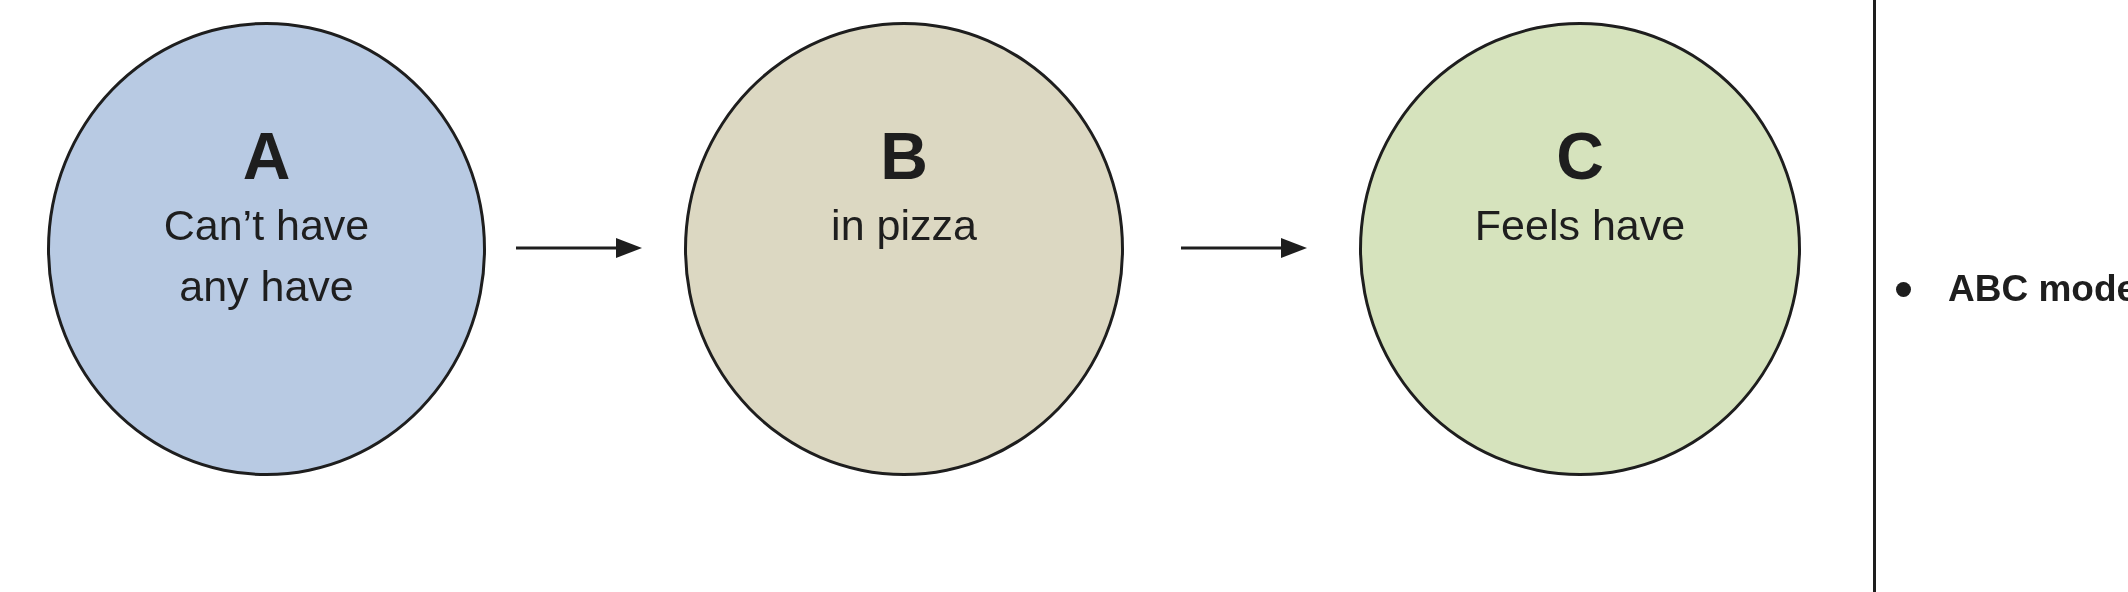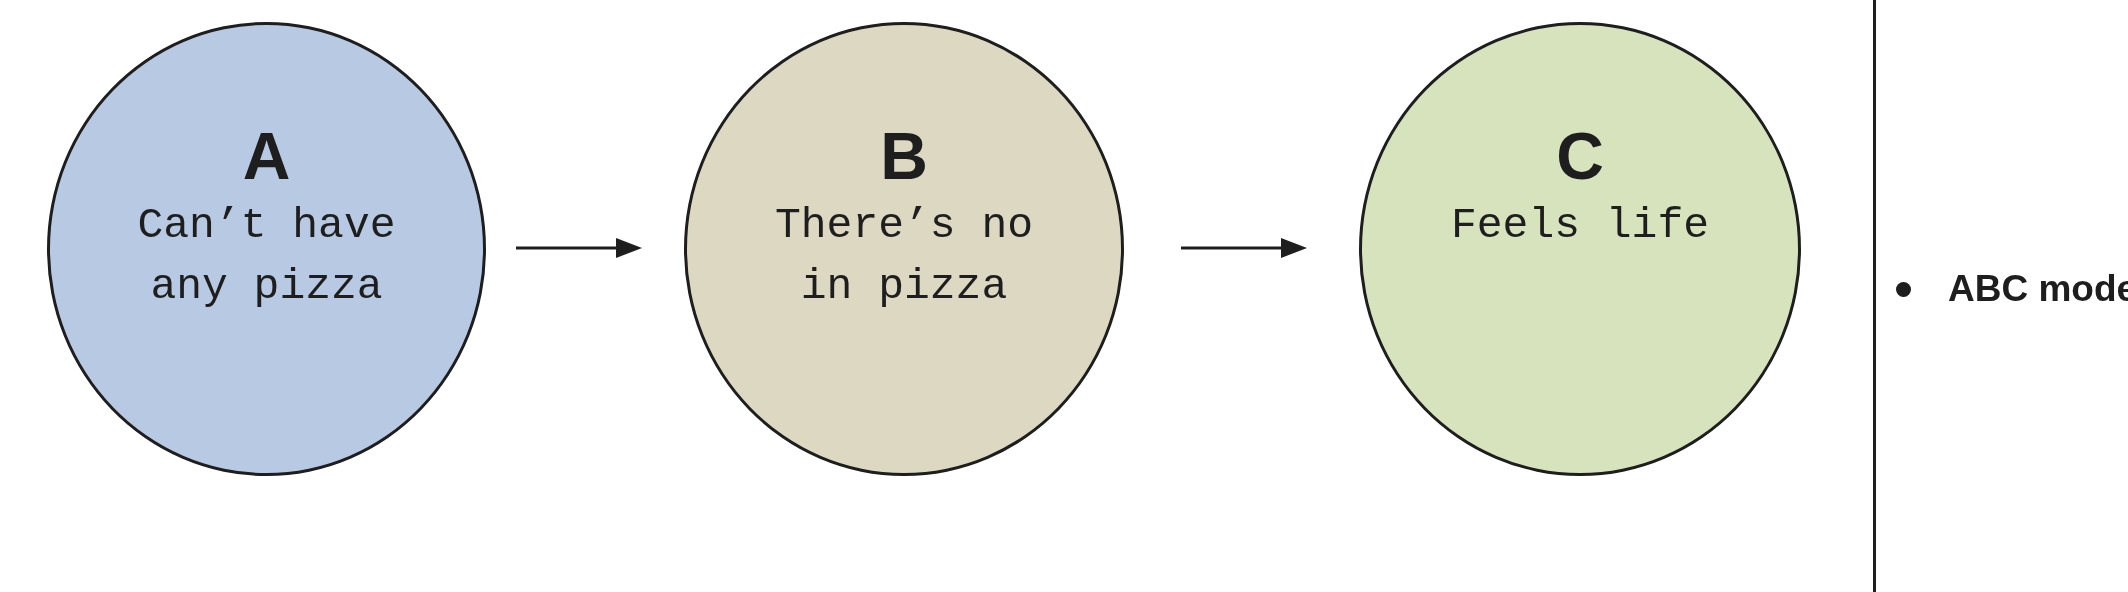--- a/index.html
+++ b/index.html
@@ -1,60 +1,59 @@
 <!DOCTYPE html>
 <html><head>
 <meta charset="utf-8">
 <style>
   html, body { margin:0; padding:0; background:#ffffff; }
   body { width:2128px; height:592px; position:relative; overflow:hidden;
          font-family:"Liberation Sans", "DejaVu Sans", sans-serif; color:#1e1e1e; }
   .circle { position:absolute; border:3px solid #1e1e1e; border-radius:50%; box-sizing:border-box; }
   .circle-content { position:absolute; left:0; right:0; top:92px; text-align:center; }
   .letter { font-weight:bold; font-size:66px; line-height:78px; }
-  .line { font-size:43px; line-height:61px;font-family:Liberation Mono, monospace; }
+  .line { font-size:43px; line-height:61px; }
   .arrow { position:absolute; height:20px; }
   .divider { position:absolute; left:1873px; top:0; width:3px; height:592px; background:#1e1e1e; }
   .bullet-item { position:absolute; left:1896px; top:265px; white-space:nowrap; display:flex; align-items:center; }
   .bullet-dot { width:15px; height:15px; border-radius:50%; background:#1e1e1e; margin-right:37px; }
   .bullet-text { font-weight:bold; font-size:37px; line-height:48px; }
 </style>
 </head>
 <body>
 
 <div class="circle" style="left:47px; top:22px; width:439px; height:454px; background:#b8cae3;">
   <div class="circle-content">
     <div class="letter">A</div>
     <div class="line">Can’t have</div>
-    <div class="line">any pizza</div>
+    <div class="line">any have</div>
   </div>
 </div>
 
 <svg class="arrow" style="left:516px; top:238px; width:126px;" viewBox="0 0 126 20">
   <line x1="0" y1="10" x2="102" y2="10" stroke="#1e1e1e" stroke-width="3"></line>
   <polygon points="100,0 126,10 100,20" fill="#1e1e1e"></polygon>
 </svg>
 
 <div class="circle" style="left:684px; top:22px; width:440px; height:454px; background:#dcd8c2;">
   <div class="circle-content">
     <div class="letter">B</div>
-    <div class="line">There’s no</div>
     <div class="line">in pizza</div>
   </div>
 </div>
 
 <svg class="arrow" style="left:1181px; top:238px; width:126px;" viewBox="0 0 126 20">
   <line x1="0" y1="10" x2="102" y2="10" stroke="#1e1e1e" stroke-width="3"></line>
   <polygon points="100,0 126,10 100,20" fill="#1e1e1e"></polygon>
 </svg>
 
 <div class="circle" style="left:1359px; top:22px; width:442px; height:454px; background:#d6e3bd;">
   <div class="circle-content">
     <div class="letter">C</div>
-    <div class="line">Feels life</div>
+    <div class="line">Feels have</div>
   </div>
 </div>
 
 <div class="divider"></div>
 
 <div class="bullet-item">
   <span class="bullet-dot"></span>
   <span class="bullet-text">ABC mode</span>
 </div>
 

